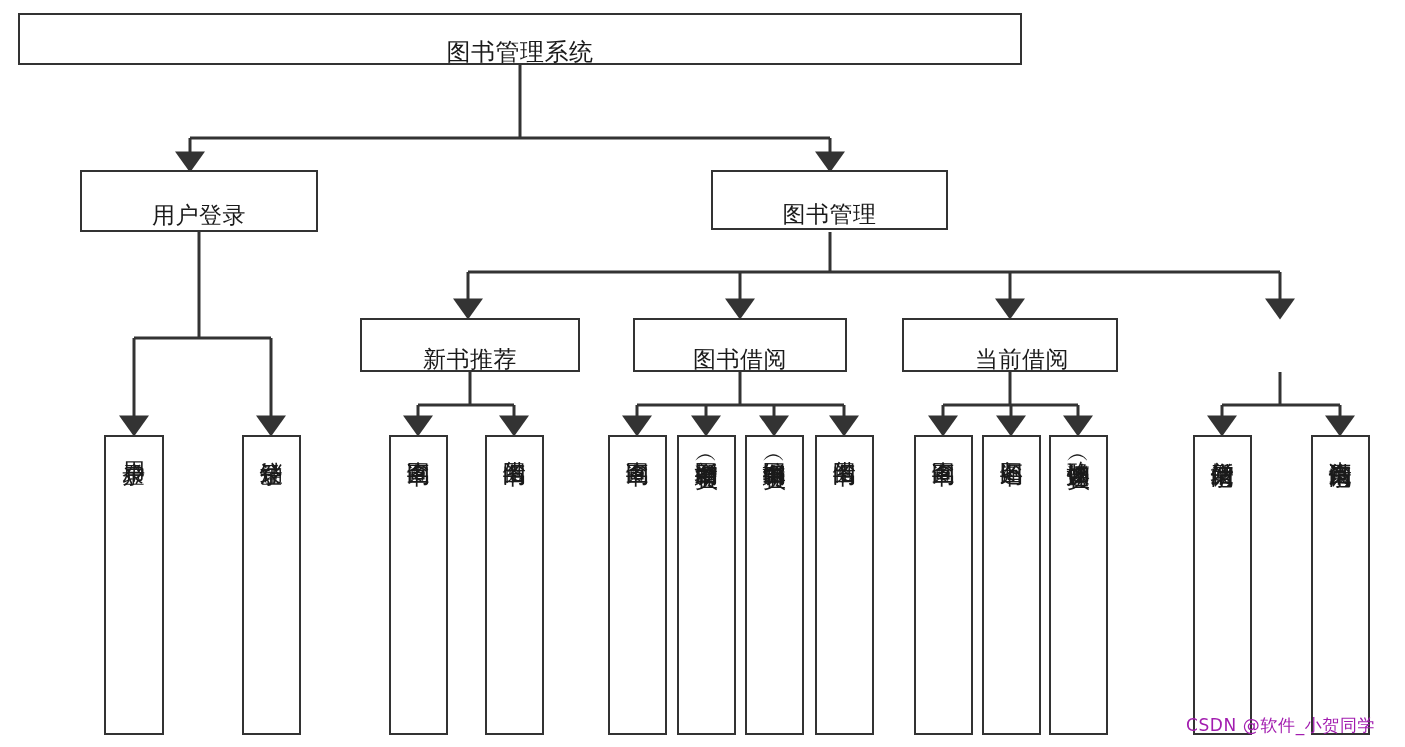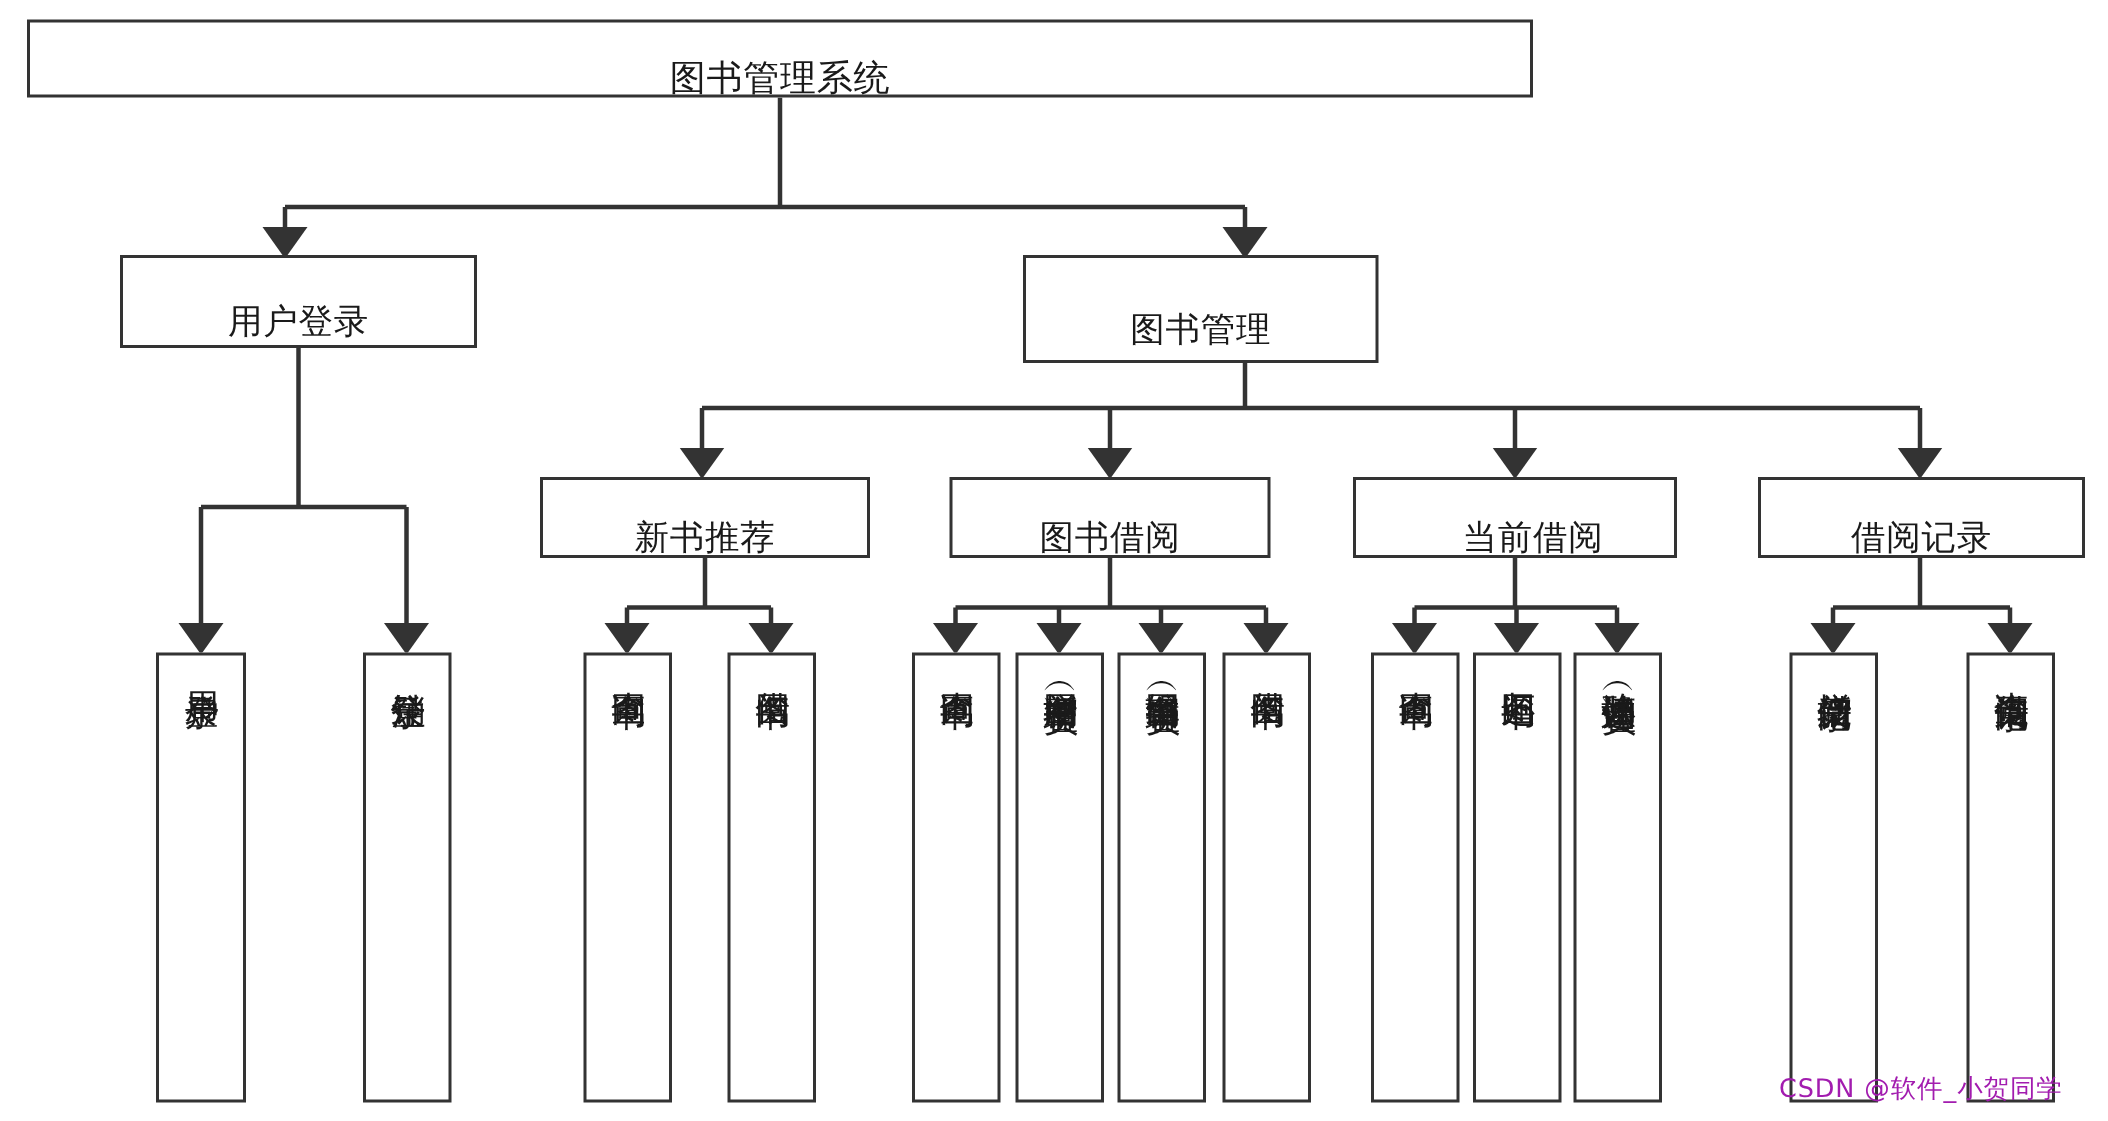--- a/index.html
+++ b/index.html
@@ -135,36 +135,33 @@
     </g>
   </svg>
 
   <div class="node root horiz" style="left:18px; top:13px; width:1004px; height:52px;">
     <span class="node-label">图书管理系统</span>
   </div>
 
   <div class="node horiz" style="left:80px; top:170px; width:238px; height:62px;">
     <span class="node-label">用户登录</span>
   </div>
-  <div class="node horiz" style="left:682px; top:170px; width:237px; height:72px;align-items:center;">
+  <div class="node horiz" style="left:711px; top:170px; width:237px; height:60px;align-items:center;">
     <span class="node-label">图书管理</span>
   </div>
 
   <div class="node horiz" style="left:633px; top:318px; width:214px; height:54px;">
     <span class="node-label">图书借阅</span>
   </div>
   <div class="node horiz" style="left:360px; top:318px; width:220px; height:54px;">
     <span class="node-label">新书推荐</span>
   </div>
   <div class="node horiz" style="left:902px; top:318px; width:216px; height:54px;padding-left:24px;">
     <span class="node-label">当前借阅</span>
   </div>
-  <div class="node horiz" style="left:1172px; top:318px; width:218px; height:54px;">
-    <span class="node-label">借阅记录</span>
-  </div>
 
   <div class="node vert" style="left:104px; top:435px; width:60px; height:300px;">
     <span class="node-label">用户登录</span>
   </div>
   <div class="node vert" style="left:242px; top:435px; width:59px; height:300px;">
     <span class="node-label">注销登录</span>
   </div>
 
   <div class="node vert" style="left:389px; top:435px; width:59px; height:300px;">
     <span class="node-label">查询图书</span>

